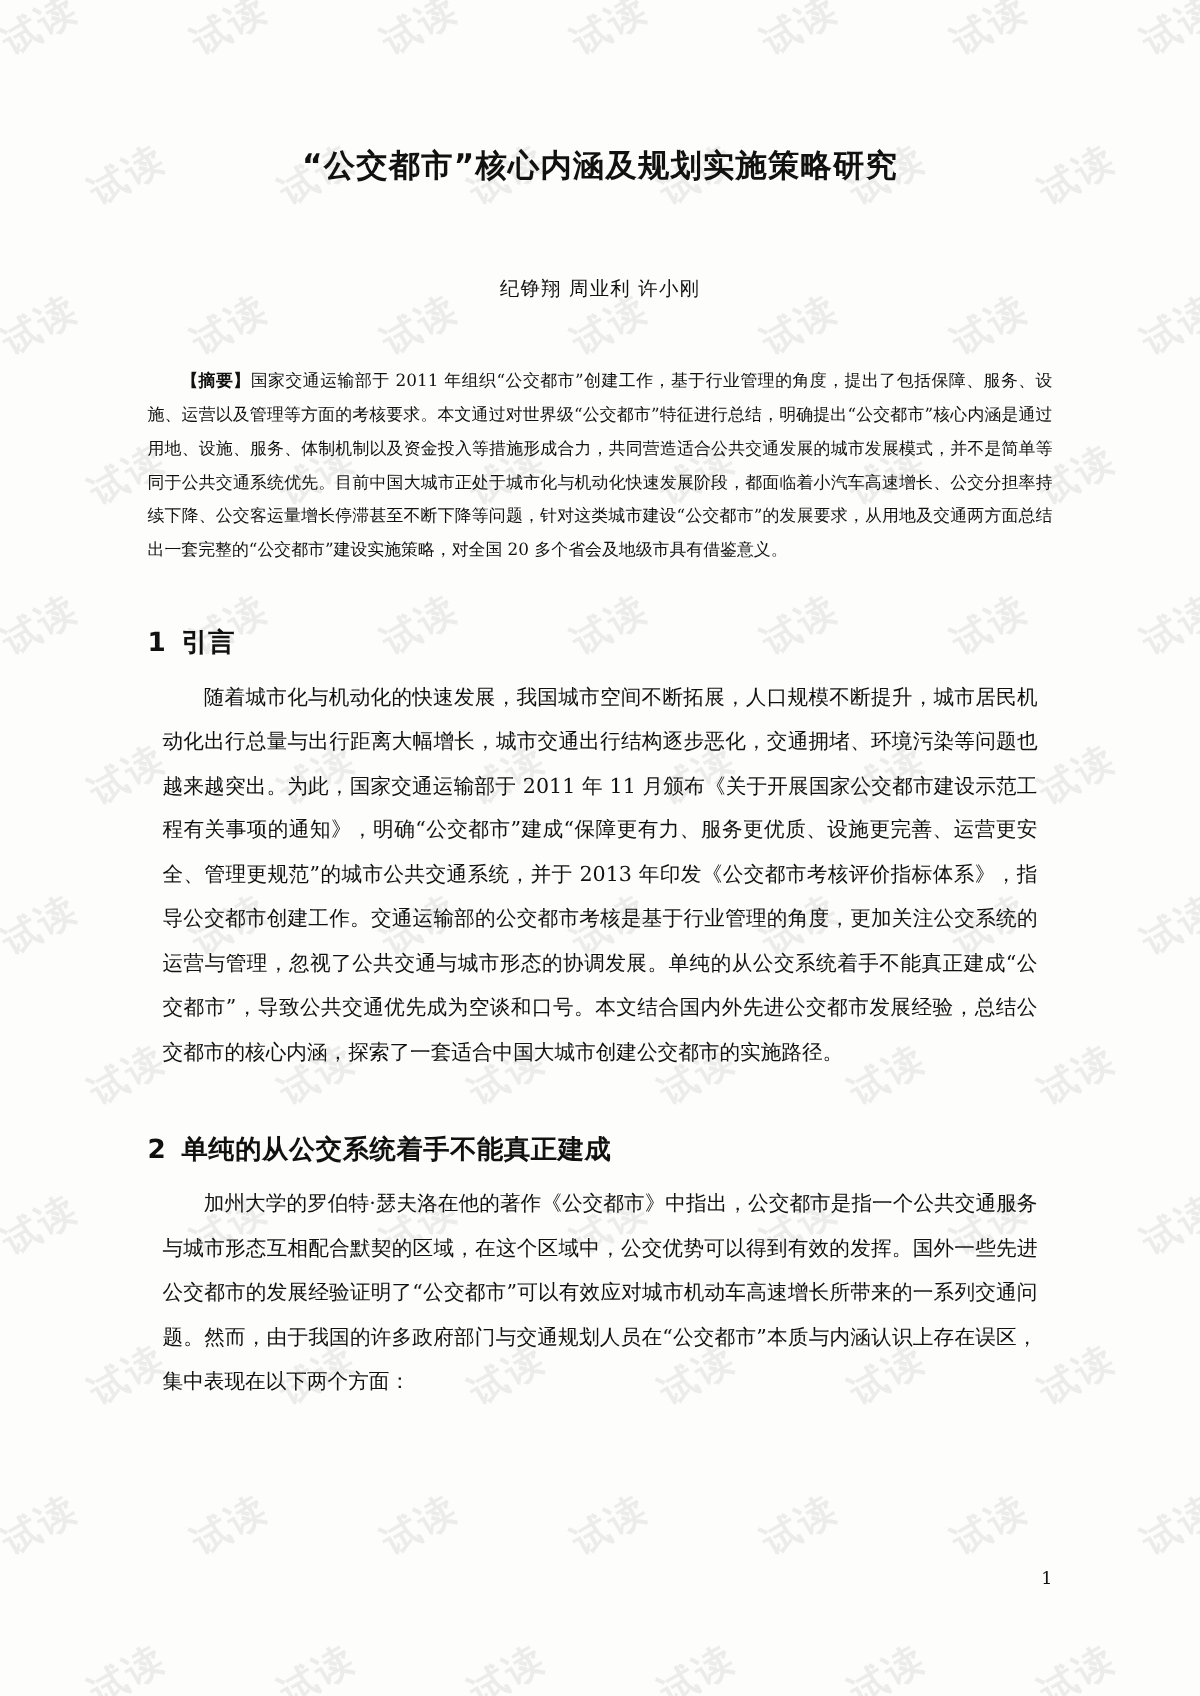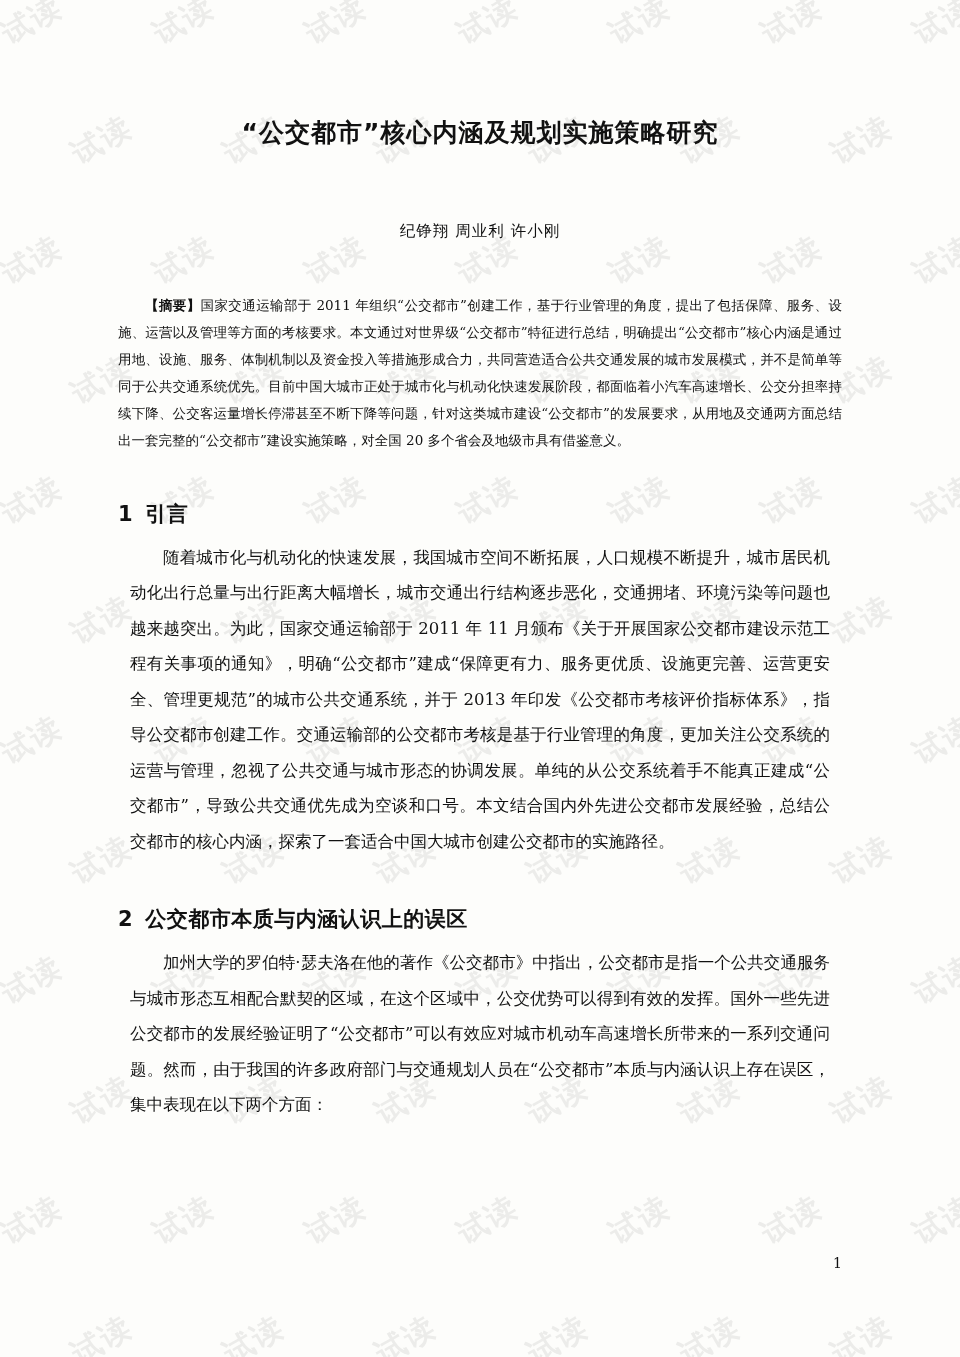--- a/index.html
+++ b/index.html
@@ -195,21 +195,21 @@
     <div class="abstract-block">
       <p><span class="lbl">【摘要】</span><span>国家交通运输部于 2011 年组织“公交都市”创建工作，基于行业管理的角度，提出了包括保障、服务、设施、运营以及管理等方面的考核要求。本文通过对世界级“公交都市”特征进行总结，明确提出“公交都市”核心内涵是通过用地、设施、服务、体制机制以及资金投入等措施形成合力，共同营造适合公共交通发展的城市发展模式，并不是简单等同于公共交通系统优先。目前中国大城市正处于城市化与机动化快速发展阶段，都面临着小汽车高速增长、公交分担率持续下降、公交客运量增长停滞甚至不断下降等问题，针对这类城市建设“公交都市”的发展要求，从用地及交通两方面总结出一套完整的“公交都市”建设实施策略，对全国 20 多个省会及地级市具有借鉴意义。</span></p>
     </div>
 
     <h2 class="sec-heading">
       <span class="num">1</span><span>引言</span>
     </h2>
     <p class="body-par">随着城市化与机动化的快速发展，我国城市空间不断拓展，人口规模不断提升，城市居民机动化出行总量与出行距离大幅增长，城市交通出行结构逐步恶化，交通拥堵、环境污染等问题也越来越突出。为此，国家交通运输部于 2011 年 11 月颁布《关于开展国家公交都市建设示范工程有关事项的通知》，明确“公交都市”建成“保障更有力、服务更优质、设施更完善、运营更安全、管理更规范”的城市公共交通系统，并于 2013 年印发《公交都市考核评价指标体系》，指导公交都市创建工作。交通运输部的公交都市考核是基于行业管理的角度，更加关注公交系统的运营与管理，忽视了公共交通与城市形态的协调发展。单纯的从公交系统着手不能真正建成“公交都市”，导致公共交通优先成为空谈和口号。本文结合国内外先进公交都市发展经验，总结公交都市的核心内涵，探索了一套适合中国大城市创建公交都市的实施路径。</p>
 
     <h2 class="sec-heading">
-      <span class="num">2</span><span>公交都市本质与内涵认识上的误区</span>
+      <span class="num">2</span><span>单纯的从公交系统着手不能真正建成</span>
     </h2>
     <p class="body-par">加州大学的罗伯特·瑟夫洛在他的著作《公交都市》中指出，公交都市是指一个公共交通服务与城市形态互相配合默契的区域，在这个区域中，公交优势可以得到有效的发挥。国外一些先进公交都市的发展经验证明了“公交都市”可以有效应对城市机动车高速增长所带来的一系列交通问题。然而，由于我国的许多政府部门与交通规划人员在“公交都市”本质与内涵认识上存在误区，集中表现在以下两个方面：</p>
 
   </div>
 
   <div class="page-number">1</div>
 
 </div>
 
 </body></html>

